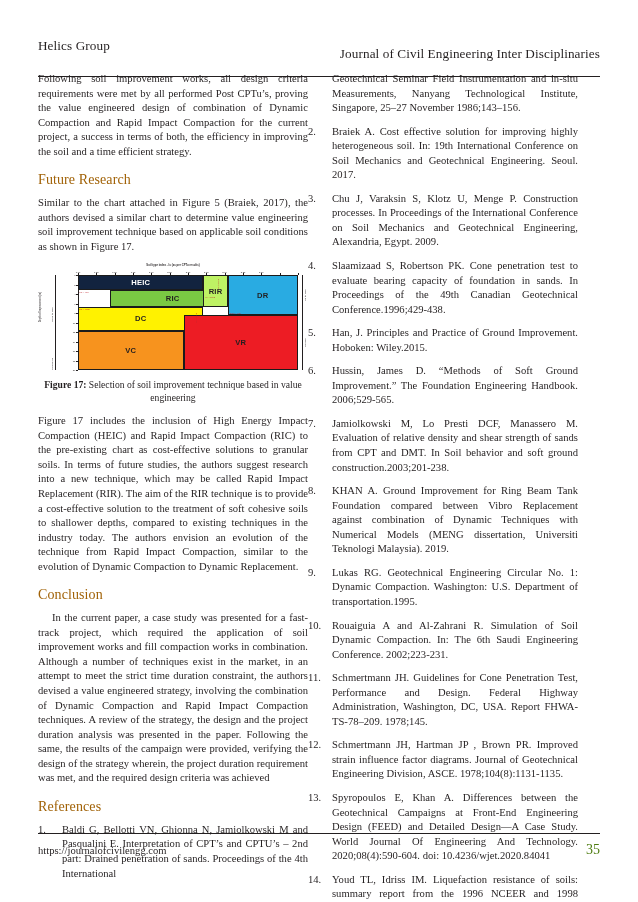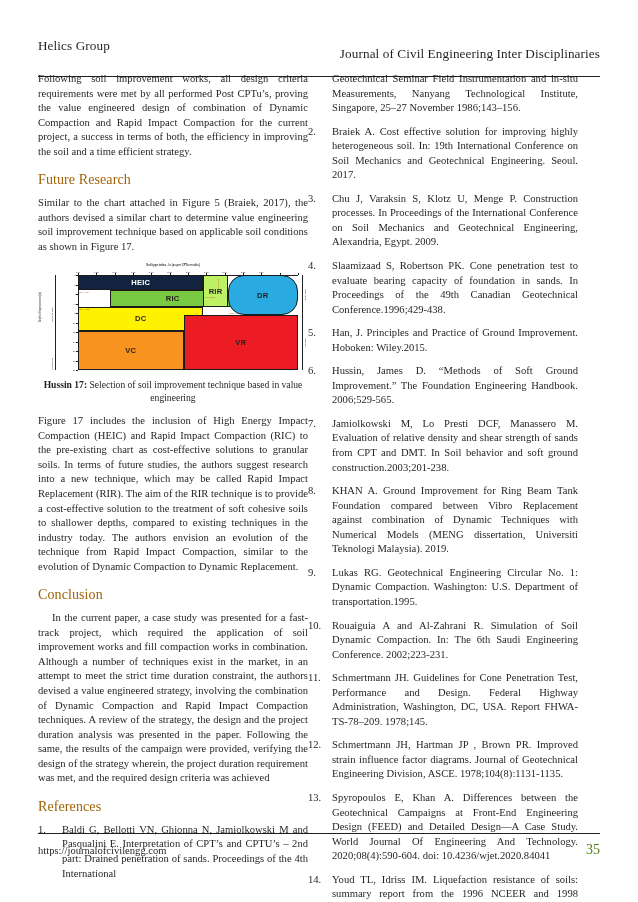--- a/index.html
+++ b/index.html
@@ -374,37 +374,37 @@
             <span class="tick" style="top:100%"></span>
               <span class="tlab" style="top:100%">20</span>
           </div>
 
           <div class="chart-plot">
             <div class="blk dark" style="left:0%;   top:0%;   width:57%;  height:15%;">HEIC</div>
             <div class="blk green" style="left:0%;   top:15%;  width:57%;  height:18%;margin-left:32px;">RIC</div>
             <div class="blk orange" style="left:0%;   top:58%;  width:48%;  height:42%;">VC</div>
             <div class="blk yellow" style="left:0%;   top:33%;  width:57%;  height:25%;">DC</div>
             <div class="blk ltblue" style="left:57%;  top:0%;   width:11%;  height:33%;">RIR</div>
-            <div class="blk blue" style="left:68%;  top:0%;   width:32%;  height:42%;border-radius:16px;">DR</div>
+            <div class="blk blue" style="left:68%;  top:0%;   width:32%;  height:42%;">DR</div>
             <div class="blk red" style="left:48%;  top:42%;  width:52%;  height:58%;">VR</div>
 
             <span class="blk-note" style="left:1px; top:16%;">4m &lt; 6m</span>
             <span class="blk-note" style="left:1px; top:34%;">6m &lt; 10m</span>
             <span class="blk-note" style="left:58%; top:22%;">Ic &gt; 2.75</span>
             <span class="blk-note" style="left:69%; top:38%;">10m &lt; 6m</span>
             <span class="blk-note vert" style="left:53%; top:40%;">Ic &lt; 2.75</span>
             <span class="blk-note vert" style="left:63%; top:4%;">Ic &gt; 2.75</span>
           </div>
 
           <div class="rbrace" style="top:11px;height:40px;">Up to 10m</div>
           <div class="rbrace" style="top:51px;height:55px;">10-20m</div>
         </div>
 
         <div class="figcaption">
-          <b>Hussin 17:</b><span> Selection of soil improvement technique based in value engineering</span>
+          <b>Figure 17:</b><span> Selection of soil improvement technique based in value engineering</span>
         </div>
       </div>
 
       <p class="body" style="margin-top:10px;">Figure 17 includes the inclusion of High Energy Impact Compaction (HEIC) and Rapid Impact Compaction (RIC) to the pre-existing chart as cost-effective solutions to granular soils. In terms of future studies, the authors suggest research into a new technique, which may be called Rapid Impact Replacement (RIR). The aim of the RIR technique is to provide a cost-effective solution to the treatment of soft cohesive soils to shallower depths, compared to existing techniques in the industry today. The authors envision an evolution of the technique from Rapid Impact Compaction, similar to the evolution of Dynamic Compaction to Dynamic Replacement.</p>
 
       <h2 class="section">Conclusion</h2>
 
       <p class="body indent">In the current paper, a case study was presented for a fast-track project, which required the application of soil improvement works and fill compaction works in combination. Although a number of techniques exist in the market, in an attempt to meet the strict time duration constraint, the authors devised a value engineered strategy, involving the combination of Dynamic Compaction and Rapid Impact Compaction techniques. A review of the strategy, the design and the project duration analysis was presented in the paper. Following the same, the results of the campaign were provided, verifying the design of the strategy wherein, the project duration requirement was met, and the required design criteria was achieved</p>
 
       <h2 class="section">References</h2>

